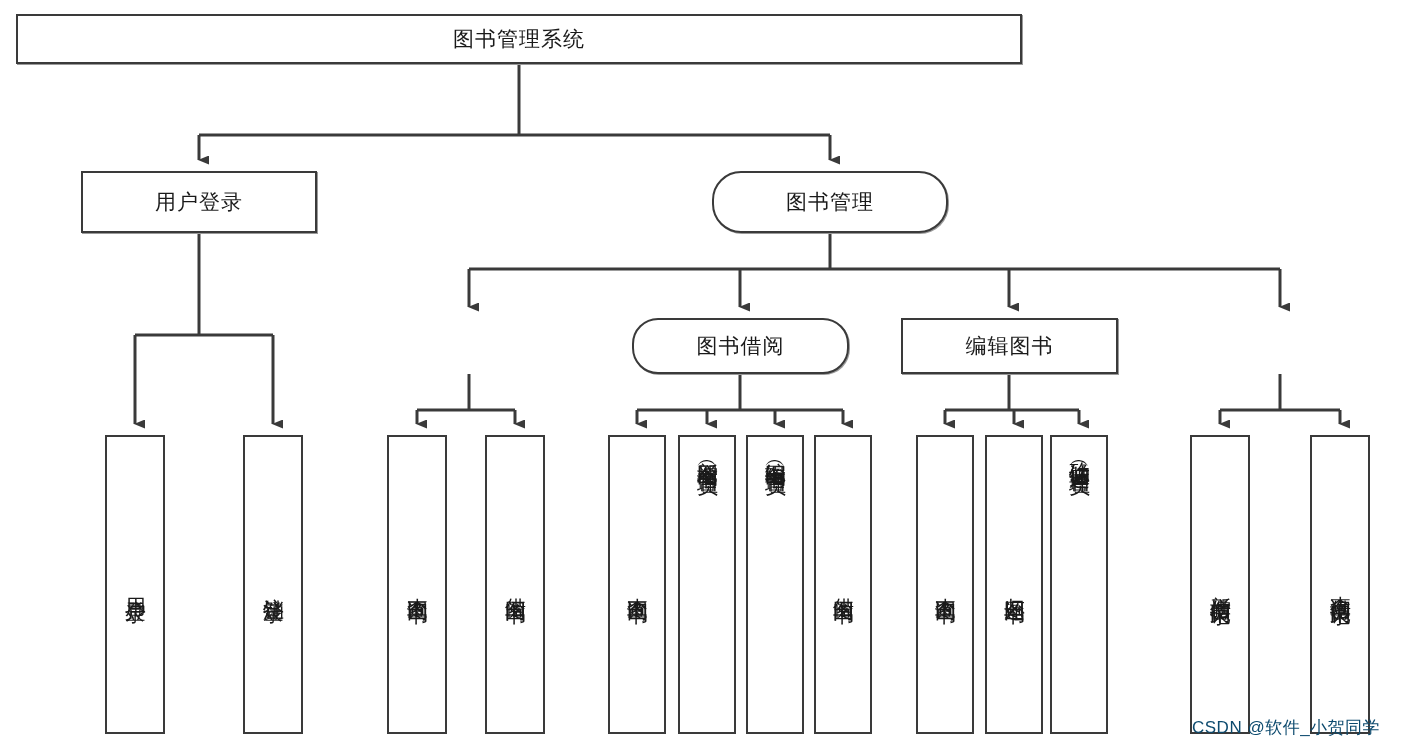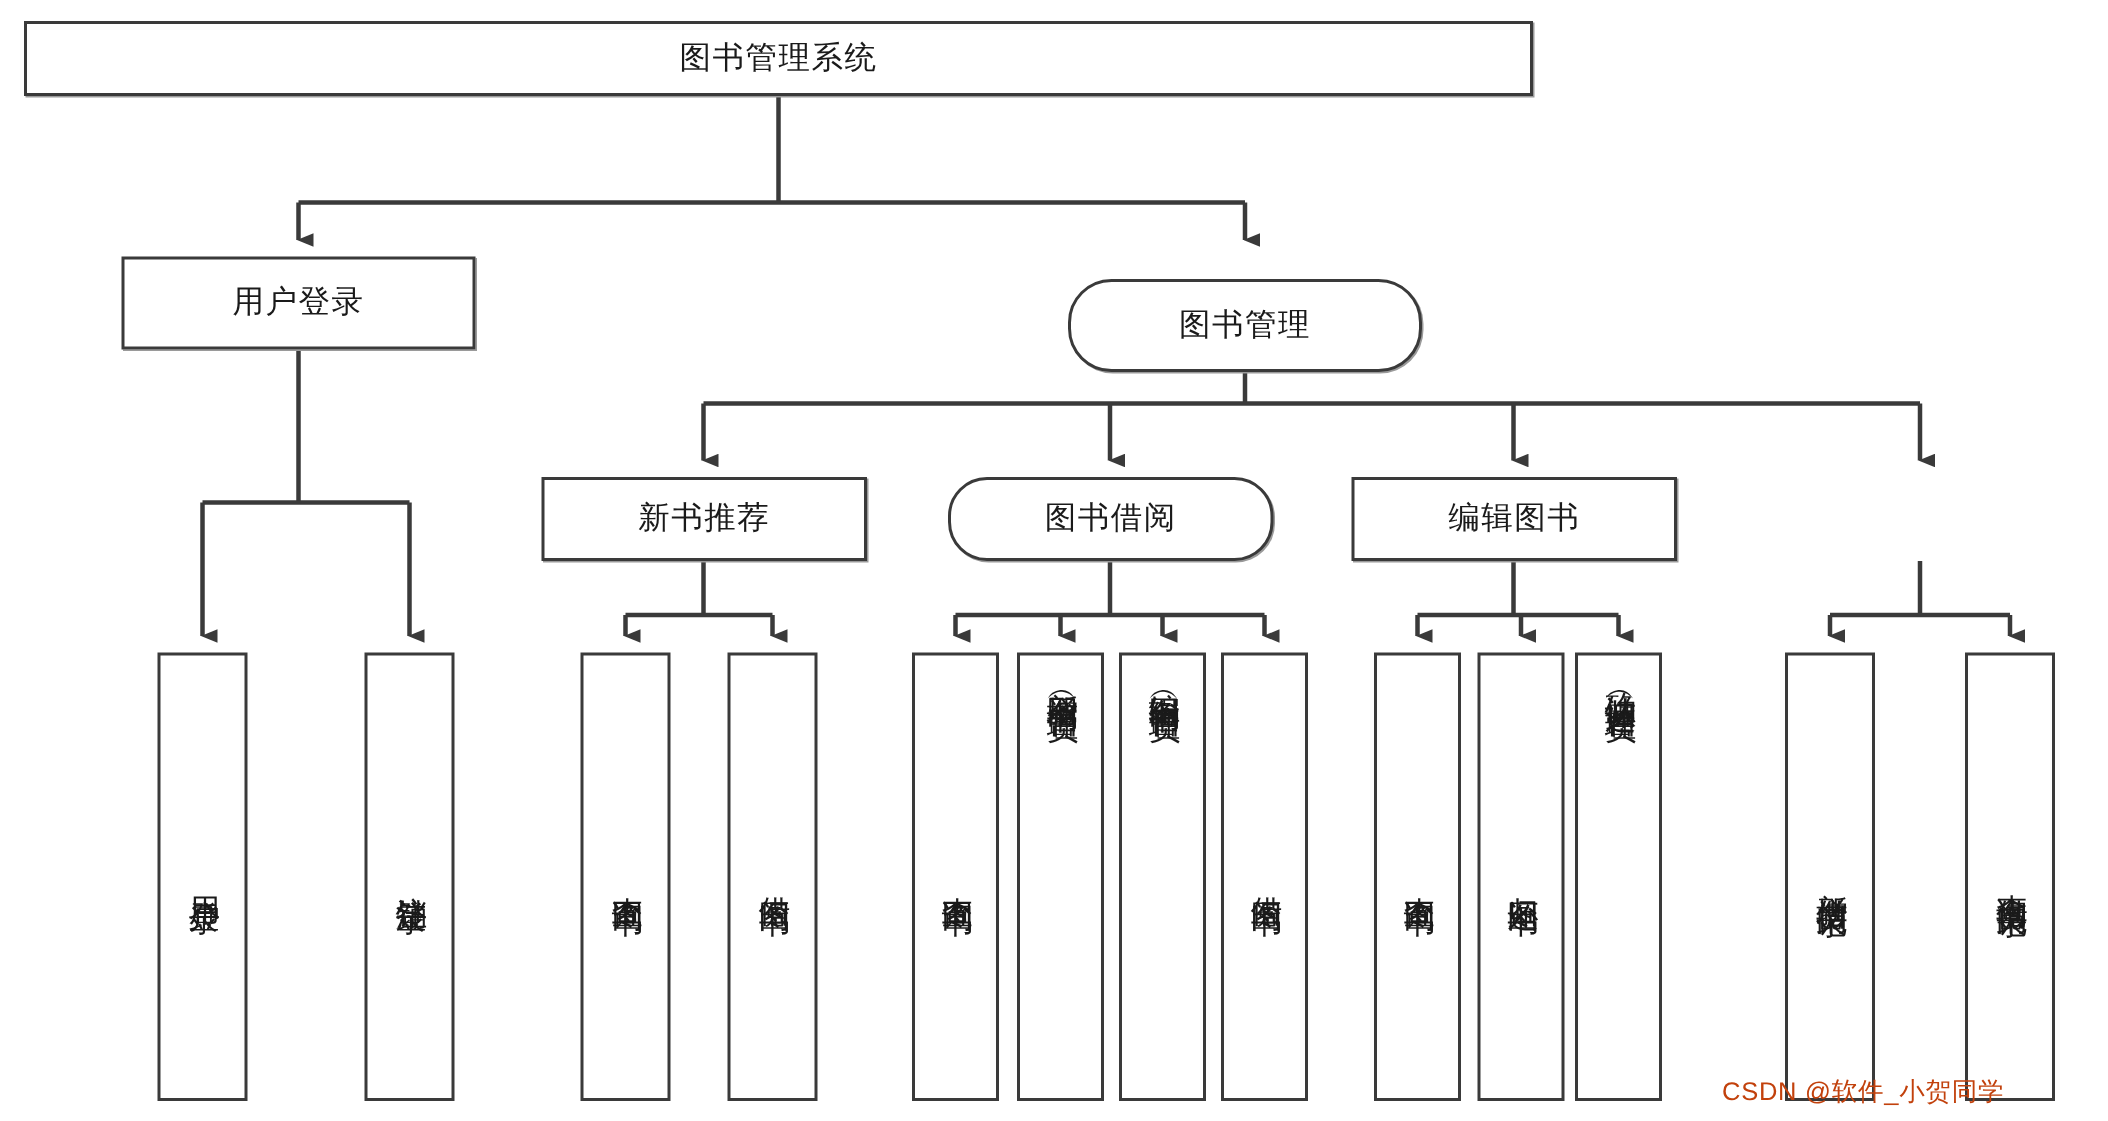--- a/index.html
+++ b/index.html
@@ -126,27 +126,24 @@
     </g>
   </svg>
 
   <div class="node-box shadowed" id="node-root" style="left: 16px; top: 14px; width: 1006px; height: 50px;">
     <span class="node-label-h">图书管理系统</span>
   </div>
 
   <div class="node-box shadowed" id="node-l2-0" style="left: 81px; top: 171px; width: 236px; height: 62px;">
     <span class="node-label-h">用户登录</span>
   </div>
-  <div class="node-box shadowed" id="node-l2-1" style="left: 712px; top: 186px; width: 236px; height: 62px; border-radius: 29px;">
+  <div class="node-box shadowed" id="node-l2-1" style="left: 712px; top: 171px; width: 236px; height: 62px; border-radius: 29px;">
     <span class="node-label-h">图书管理</span>
   </div>
 
-  <div class="node-box shadowed" id="node-l3-0" style="left: 361px; top: 318px; width: 217px; height: 56px;">
-    <span class="node-label-h">新书推荐</span>
-  </div>
   <div class="node-box shadowed" id="node-l3-1" style="left: 632px; top: 318px; width: 217px; height: 56px; border-radius: 26px;">
     <span class="node-label-h">图书借阅</span>
   </div>
   <div class="node-box shadowed" id="node-l3-2" style="left: 901px; top: 318px; width: 217px; height: 56px;">
     <span class="node-label-h">编辑图书</span>
   </div>
 
   <div class="node-box leaf-box centered" id="node-leaf-0" style="left: 105px; top: 435px; width: 60px; height: 299px;">
     <span class="node-label-v">用户登录</span>
   </div>
@@ -180,15 +177,15 @@
   <div class="node-box leaf-box" id="node-leaf-10" style="left: 1050px; top: 435px; width: 58px; height: 299px;">
     <span class="node-label-v">确认归还（管理员）</span>
   </div>
   <div class="node-box leaf-box centered" id="node-leaf-11" style="left: 1190px; top: 435px; width: 60px; height: 299px;">
     <span class="node-label-v">新增借阅记录</span>
   </div>
   <div class="node-box leaf-box centered" id="node-leaf-12" style="left: 1310px; top: 435px; width: 60px; height: 299px;">
     <span class="node-label-v">查询借阅记录</span>
   </div>
 
-  <div class="watermark" id="watermark" style="left: 1148px; top: 716px; color: #c2410c;">CSDN @软件_小贺同学</div>
+  <div class="watermark" id="watermark" style="left: 1192px; top: 716px; color: #0c4a6e;">CSDN @软件_小贺同学</div>
 
 </div>
 
 </body></html>

